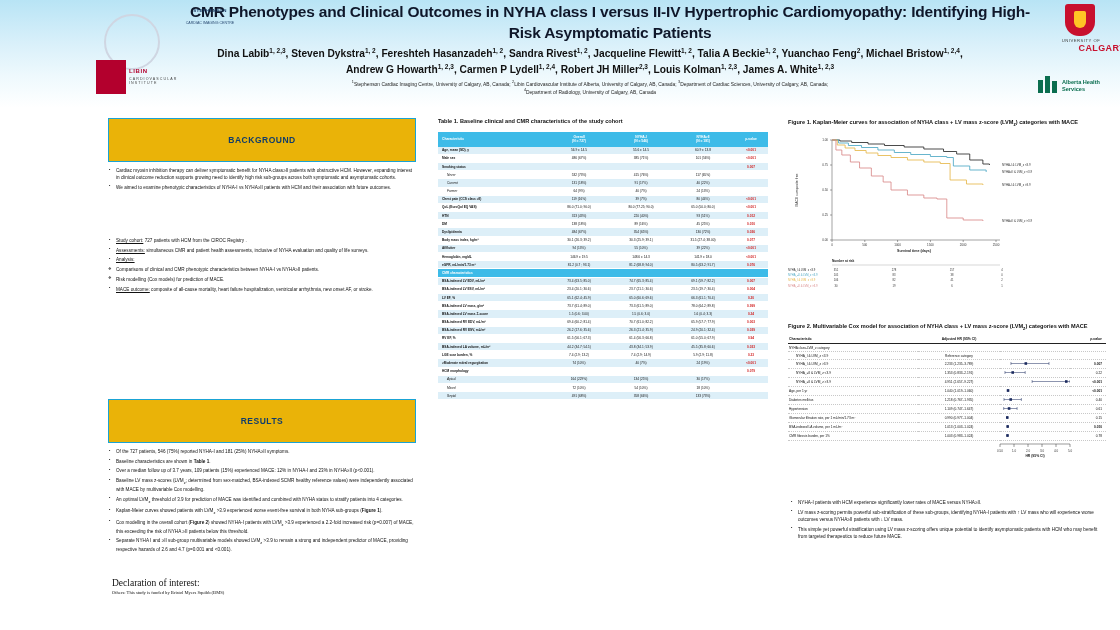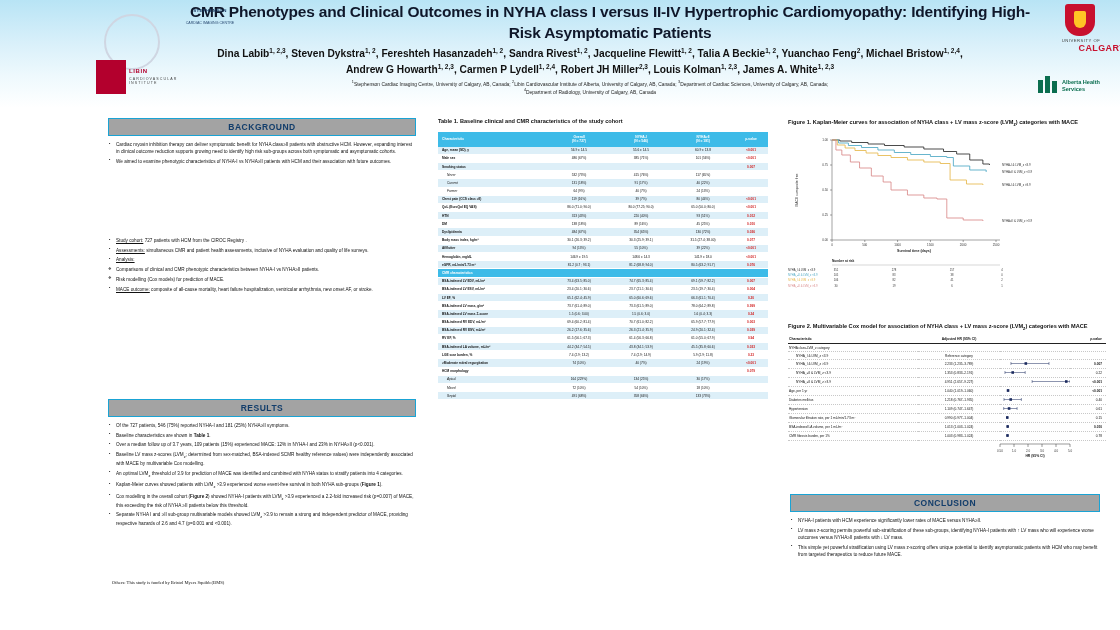--- a/index.html
+++ b/index.html
@@ -58,23 +58,23 @@
   #uc-l1 { position:absolute; left:0; top:34px; width:58px; text-align:center;
     font-size:4.2px; color:#444; letter-spacing:.5px; }
   #uc-l2 { position:absolute; left:9px; top:39px; width:58px; text-align:center;
     font-size:9px; color:#c8102e; font-weight:bold; letter-spacing:.4px;margin-left:12px; }
   .ahs-bar { position:absolute; background:#0b6e4f; }
   #ahs-t { position:absolute; left:26px; top:5px; font-size:5.6px;
     color:#0b6e4f; font-weight:bold; line-height:1.25; }
 
   
   .sect-head {
-    background:#a3a3a3; color:#123d6b; font-weight:bold;
+    background:#eab308; color:#123d6b; font-weight:bold;
     text-align:center; font-size:8.5px; letter-spacing:.5px;
-    padding:3px 0; border:1px solid #1aa3d4;
+    padding:16px 0; border:1px solid #1aa3d4;
   }
   .panel { position:absolute; }
   .bullets { font-size:4.65px; line-height:1.55; color:#111; margin:5px 0 0 0; padding:0; list-style:none; }
   .bullets li { position:relative; padding-left:8px; margin-bottom:2.5px; }
   .bullets li:before { content:"\25AA"; position:absolute; left:1px; top:-0.5px; font-size:4px; color:#333; }
   .bullets li.dia:before { content:"\2756"; left:0px; font-size:4px; }
   .bullets u { text-decoration:underline; }
   .bullets b { font-weight:bold; }
 
   
@@ -191,20 +191,21 @@
       <li>Over a median follow up of 3.7 years, 109 patients (15%) experienced MACE: 12% in NYHA-I and 23% in NYHA≥II (p&lt;0.001).</li>
       <li>Baseline LV mass z-scores (LVM<sub>z</sub>; determined from sex-matched, BSA-indexed SCMR healthy reference values) were independently associated with MACE by multivariable Cox modelling.</li>
       <li>An optimal LVM<sub>z</sub> threshold of 3.9 for prediction of MACE was identified and combined with NYHA status to stratify patients into 4 categories.</li>
       <li>Kaplan-Meier curves showed patients with LVM<sub>z</sub> &gt;3.9 experienced worse event-free survival in both NYHA sub-groups (<b>Figure 1</b>).</li>
       <li>Cox modelling in the overall cohort (<b>Figure 2</b>) showed NYHA-I patients with LVM<sub>z</sub> &gt;3.9 experienced a 2.2-fold increased risk (p=0.007) of MACE, this exceeding the risk of NYHA ≥II patients below this threshold.</li>
       <li>Separate NYHA I and ≥II sub-group multivariable models showed LVM<sub>z</sub> &gt;3.9 to remain a strong and independent predictor of MACE, providing respective hazards of 2.6 and 4.7 (p=0.001 and &lt;0.001).</li>
     </ul>
 </div>
 
 <div id="decl">
+  <div id="decl-title">Declaration of interest:</div>
   <div id="decl-body">Others: This study is funded by Bristol Myers Squibb (BMS)</div>
 </div>
 
 <div id="table-panel">
   <div id="table-cap">Table 1. Baseline clinical and CMR characteristics of the study cohort</div>
   <table class="t1">
     <colgroup>
         <col class="colw0">
         <col class="colw1">
         <col class="colw2">
@@ -647,19 +648,18 @@
       <text x="254" y="10.5" text-anchor="middle" font-size="3" fill="#333">3.0</text>
       <line x1="268" y1="3" x2="268" y2="6" stroke="#333" stroke-width="0.5"></line>
       <text x="268" y="10.5" text-anchor="middle" font-size="3" fill="#333">4.0</text>
       <line x1="282" y1="3" x2="282" y2="6" stroke="#333" stroke-width="0.5"></line>
       <text x="282" y="10.5" text-anchor="middle" font-size="3" fill="#333">5.0</text>
       <text x="247" y="16" text-anchor="middle" font-size="3.4" fill="#222" font-weight="bold">HR (95% CI)</text>
     </svg>
 </div>
 
 <div id="concl-panel">
-  <div class="sect-head">CONCLUSION</div>
   <ul class="bullets" id="concl-list">
       <li>NYHA-I patients with HCM experience significantly lower rates of MACE versus NYHA≥II.</li>
       <li>LV mass z-scoring permits powerful sub-stratification of these sub-groups, identifying NYHA-I patients with ↑ LV mass who will experience worse outcomes versus NYHA≥II patients with ↓ LV mass.</li>
       <li>This simple yet powerful stratification using LV mass z-scoring offers unique potential to identify asymptomatic patients with HCM who may benefit from targeted therapeutics to reduce future MACE.</li>
     </ul>
 </div>
 
 </body></html>

